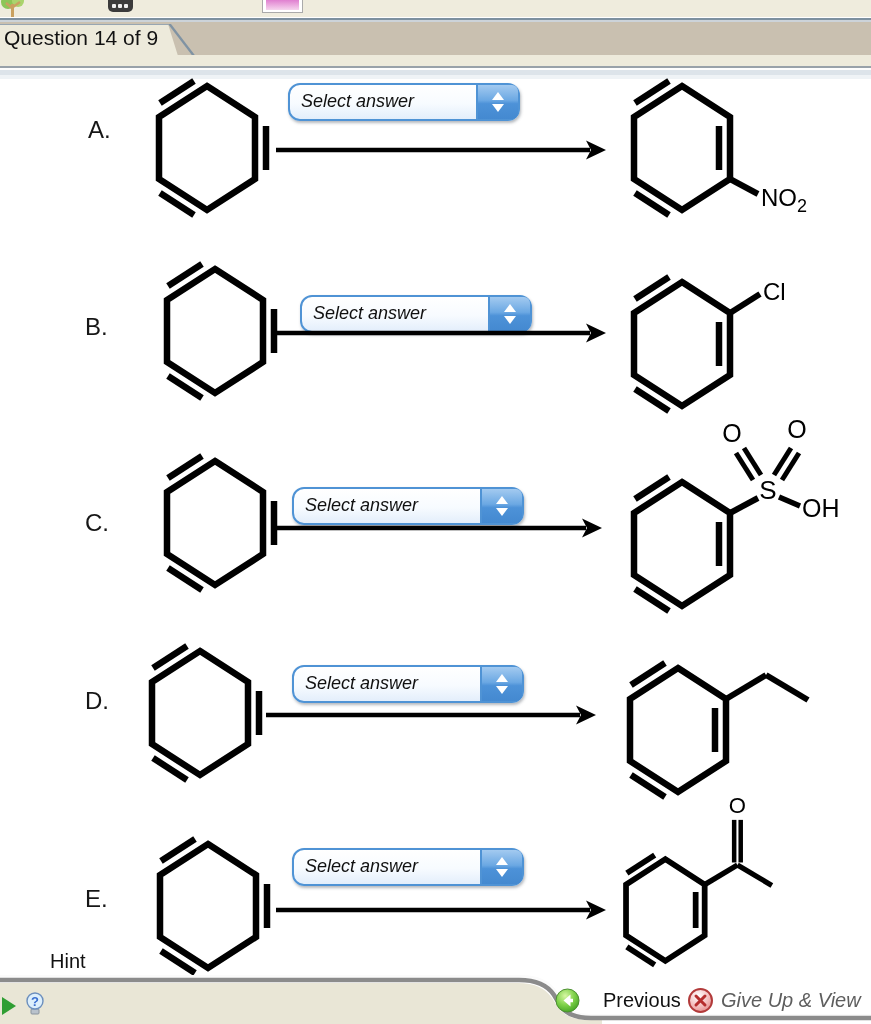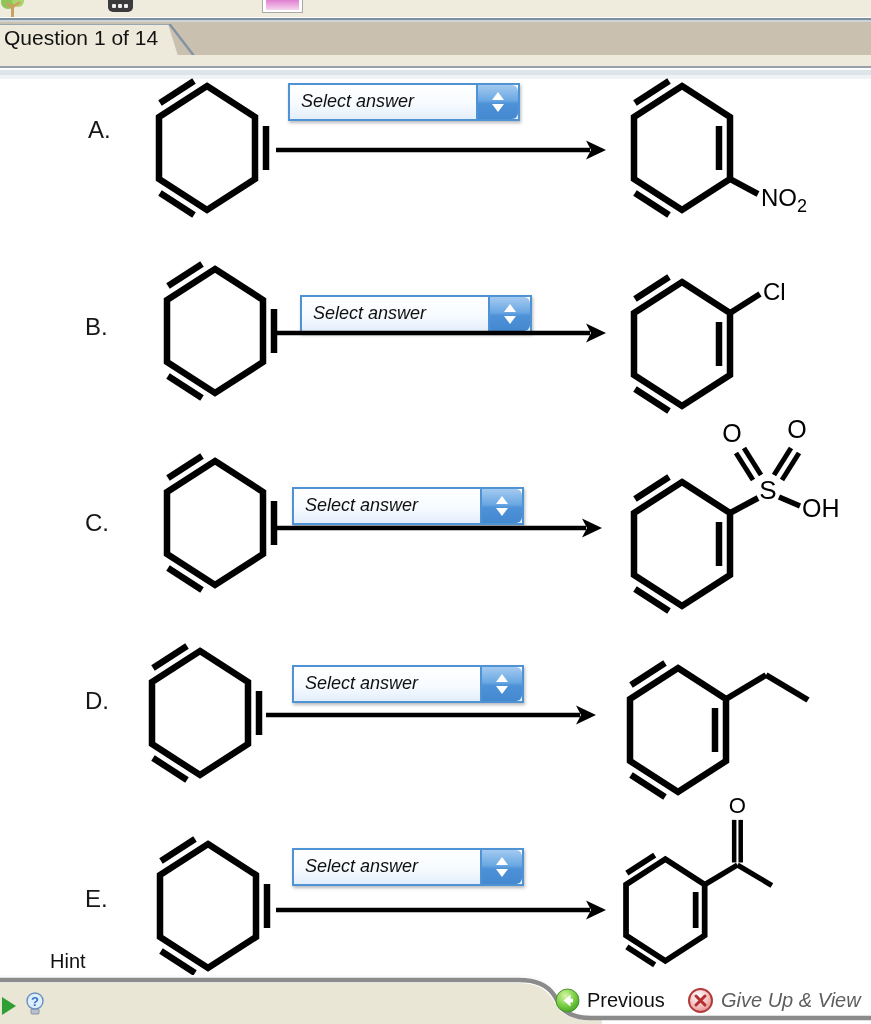--- a/index.html
+++ b/index.html
@@ -32,40 +32,40 @@
   .thumb-icon span{position:absolute;left:3px;right:3px;top:0;bottom:2px;
        background:linear-gradient(180deg,#e07fd0,#f6d4ee);}
 
   
   .row-label{position:absolute;font-size:24px;color:#161616;}
   .mol{position:absolute;}
   .mol line,.mol path{stroke:#000;fill:none;}
   .mol text{font-family:"Liberation Sans",sans-serif;fill:#000;}
 
   .dd{position:absolute;width:232px;height:38px;box-sizing:border-box;border:2px solid #4f93d5;
-      border-radius:0;background:linear-gradient(180deg,#ffffff 0%,#f7fbff 55%,#e3eefb 100%);
+      border-radius:12px;background:linear-gradient(180deg,#ffffff 0%,#f7fbff 55%,#e3eefb 100%);
       display:flex;box-shadow:1px 2px 3px rgba(90,100,110,0.45);}
   .dd-text{flex:1;font-style:italic;font-size:18px;color:#101010;line-height:33px;padding-left:11px;
       white-space:nowrap;overflow:hidden;}
   .dd-stepper{width:40px;position:relative;border-left:2px solid #4f93d5;border-radius:0 6px 6px 0;
       background:linear-gradient(180deg,#a3caf0 0%,#6ba8e3 45%,#4d92d8 55%,#4489d0 100%);}
   .tri-up{position:absolute;left:50%;top:7px;transform:translateX(-50%);width:0;height:0;
       border-left:6px solid transparent;border-right:6px solid transparent;border-bottom:8px solid #fff;}
   .tri-down{position:absolute;left:50%;bottom:7px;transform:translateX(-50%);width:0;height:0;
       border-left:6px solid transparent;border-right:6px solid transparent;border-top:8px solid #fff;}
 
   .arrow{position:absolute;}
 
   
   .footer-shape{position:absolute;top:975px;left:0;}
   .hint-tri{position:absolute;top:997px;left:2px;width:0;height:0;
       border-top:9px solid transparent;border-bottom:9px solid transparent;border-left:14px solid #2f9e33;}
   .hint-bulb{position:absolute;top:992px;left:25px;}
   .hint-label{position:absolute;top:950px;left:50px;font-size:20px;color:#111;}
-  .prev-btn{position:absolute;top:988px;left:555px;display:flex;align-items:center;gap:7px;justify-content:space-between;}
+  .prev-btn{position:absolute;top:988px;left:555px;display:flex;align-items:center;gap:23px;justify-content:space-between;}
   .prev-label{font-size:20px;color:#111;}
   .giveup-btn{position:absolute;top:988px;left:688px;display:flex;align-items:center;gap:8px;
       width:183px;overflow:hidden;white-space:nowrap;}
   .giveup-label{font-size:20px;color:#5e5e5e;font-style:italic;}
 </style>
 </head>
 <body>
 
 <div id="page">
 
@@ -86,21 +86,21 @@
     <div class="thumb-icon">
         <span></span>
       </div>
   </div>
   <div class="tb-line-w"></div>
   <div class="tb-line-d"></div>
   <div class="tb-line-l"></div>
   <div class="tabbar"></div>
   <div class="tab"></div>
   <div class="tab-edge"></div>
-  <div class="tab-label">Question 1 of 14</div>
+  <div class="tab-label">Question 14 of 9</div>
   <div class="cream-strip"></div>
   <div class="gray-line2"></div>
   <div class="white-line2"></div>
   <div class="blue-strip"></div>
   <div class="blue-fade"></div>
 
   <section>
     <div class="row-label" style="left:88px;top:116px">A.</div>
     <svg class="mol" style="left:142px;top:72px" width="130" height="152" viewBox="0 0 130 152">
       <path d="M65 14 L113 45 L113 107 L65 138 L17 107 L17 45 Z" stroke-width="6.5"></path>

